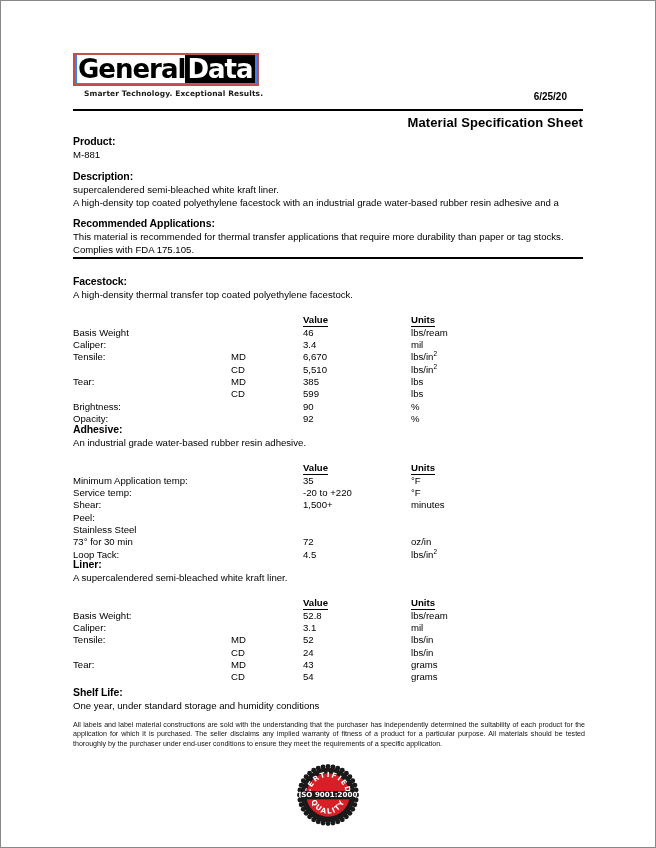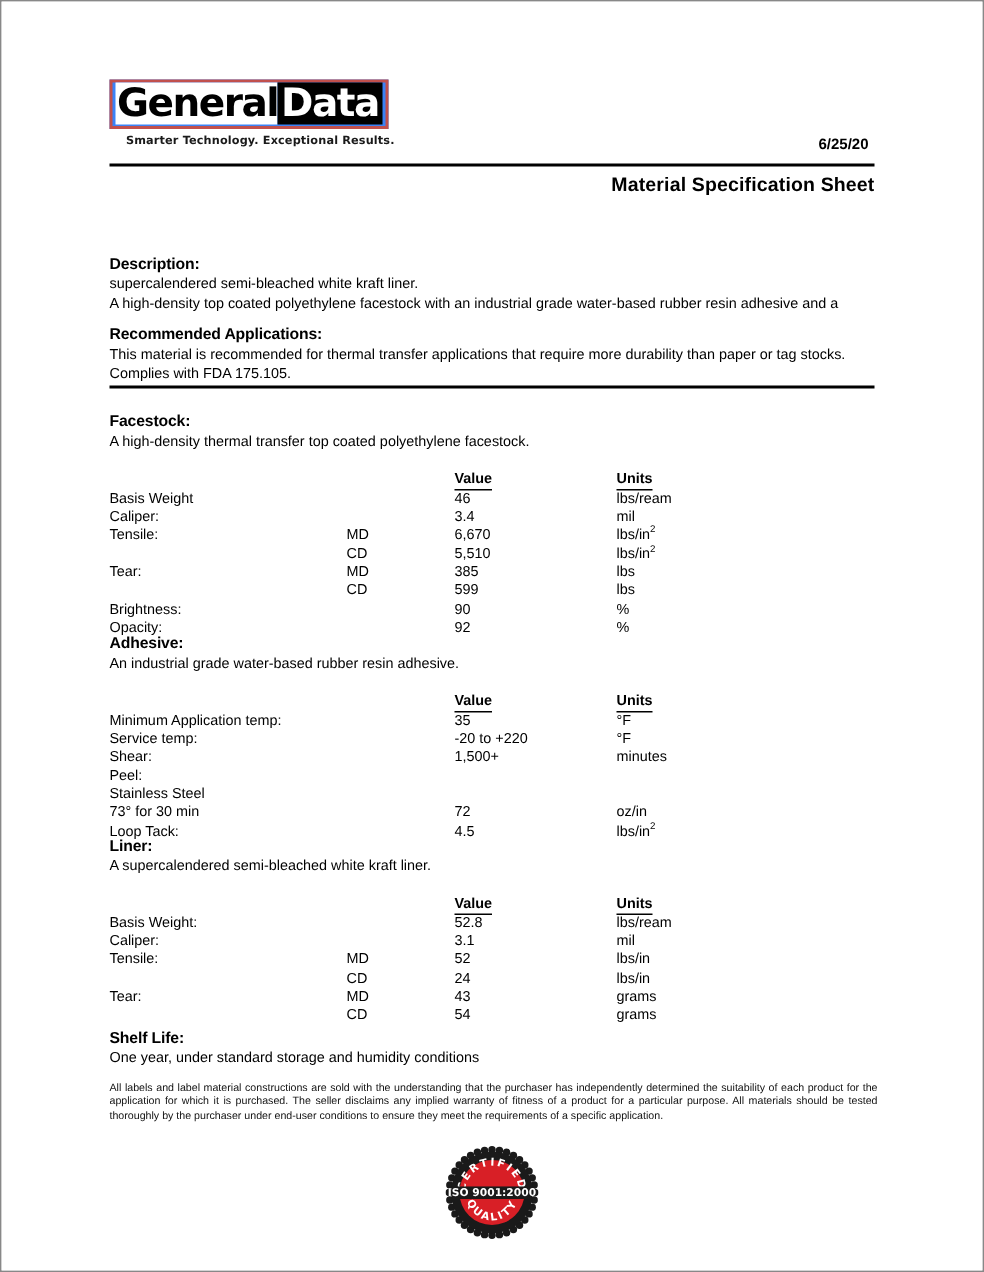--- a/index.html
+++ b/index.html
@@ -71,21 +71,21 @@
     font-family: "DejaVu Sans", sans-serif;
     font-size: 7.5px;
     font-weight: bold;
     color: #1a1a1a;
     margin-top: 3px;
     letter-spacing: 0.1px;
     padding-left: 11px;
   }
   .doc-date {
     position: absolute;
-    right: 4px;
+    right: 16px;
     top: 38px;
     font-size: 10px;
     font-weight: bold;
     color: #000;
   }
 
   hr.rule {
     position: absolute;
     left: 72px;
     width: 510px;
@@ -203,20 +203,24 @@
         </div>
         <div class="tagline">Smarter Technology. Exceptional Results.</div>
       </div>
       <div class="doc-date">6/25/20</div>
     </div>
 
     <hr class="rule" id="rule-top">
 
     <div class="doc-title">Material Specification Sheet</div>
 
+    <div class="section" style="top:134px;">
+      <div class="sec-head">Product:</div>
+      <div class="sec-body">M-881</div>
+    </div>
 
     <div class="section" style="top:169px;">
       <div class="sec-head">Description:</div>
       <div class="sec-body">supercalendered semi-bleached white kraft liner.</div>
       <div class="sec-body">A high-density top coated polyethylene facestock with an industrial grade water-based rubber resin adhesive and a</div>
     </div>
 
     <div class="section" style="top:216px;">
       <div class="sec-head">Recommended Applications:</div>
       <div class="sec-body">This material is recommended for thermal transfer applications that require more durability than paper or tag stocks.</div>

